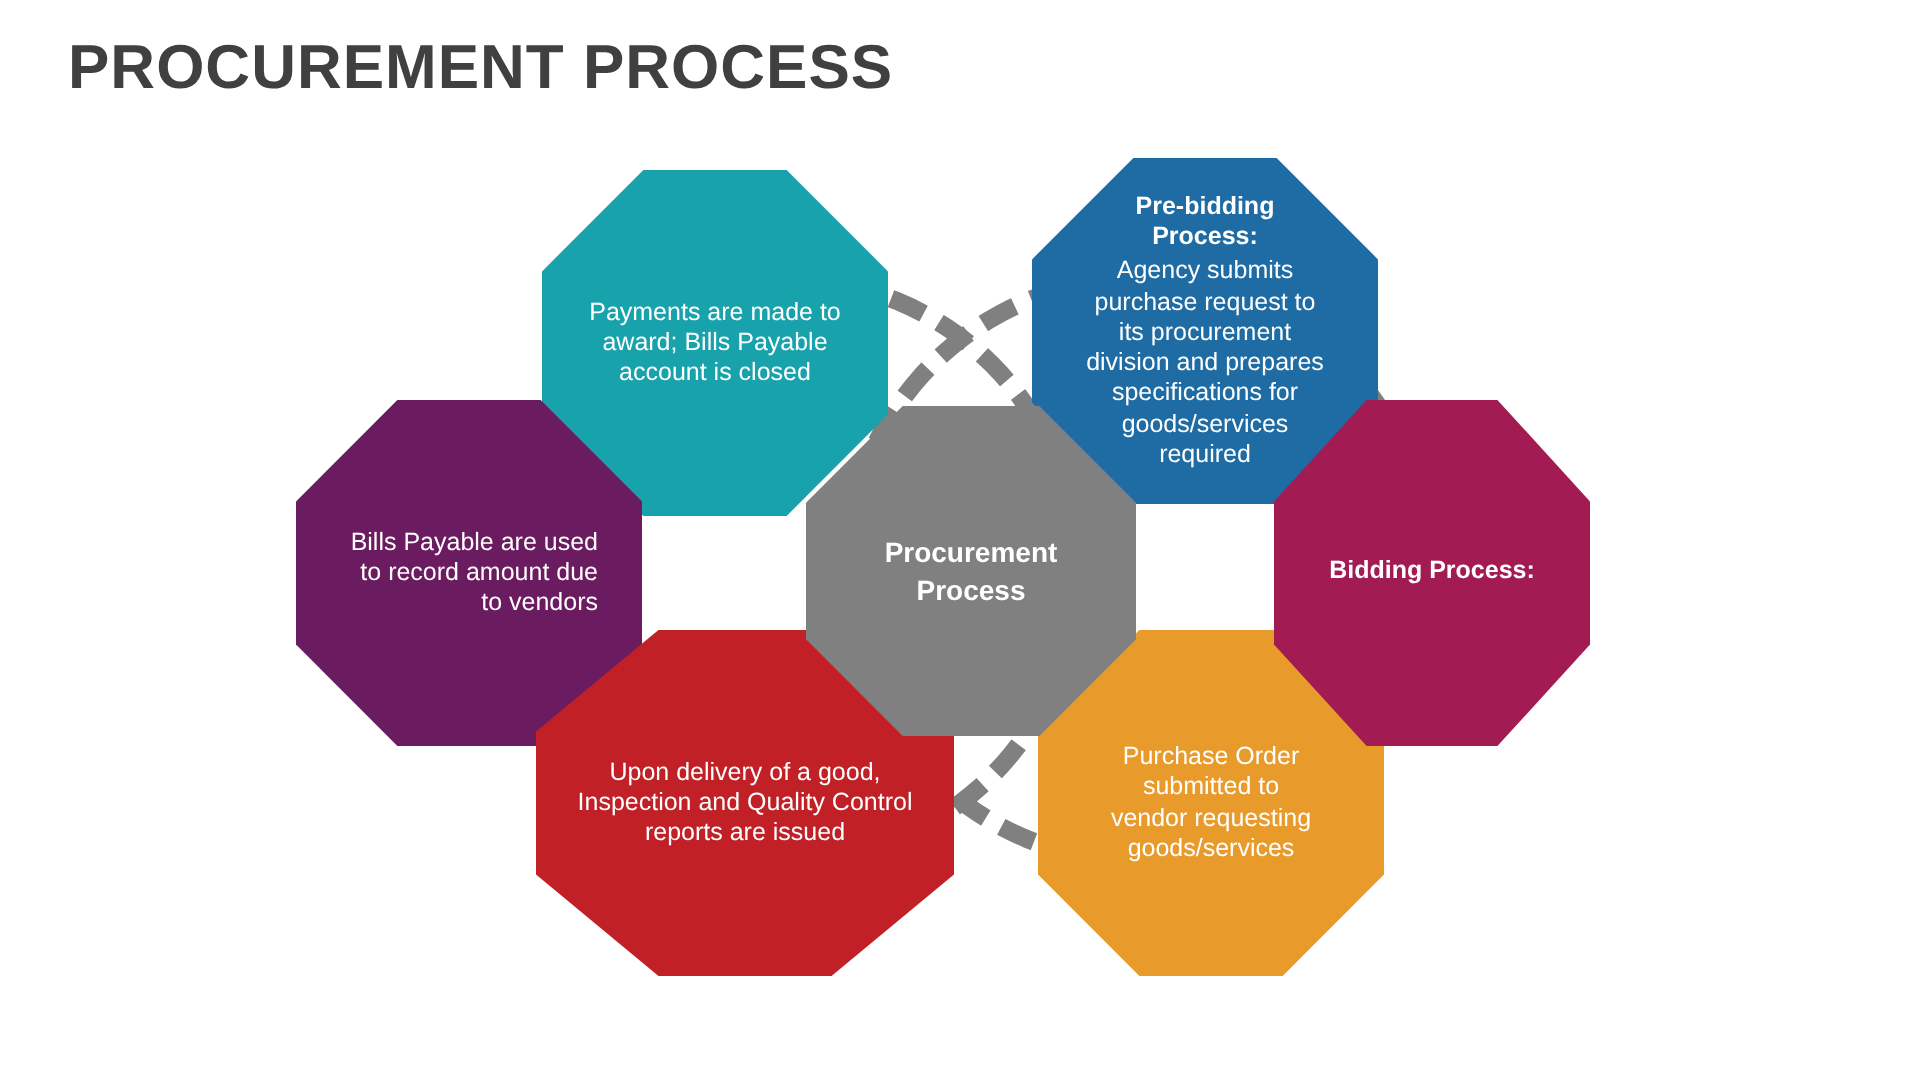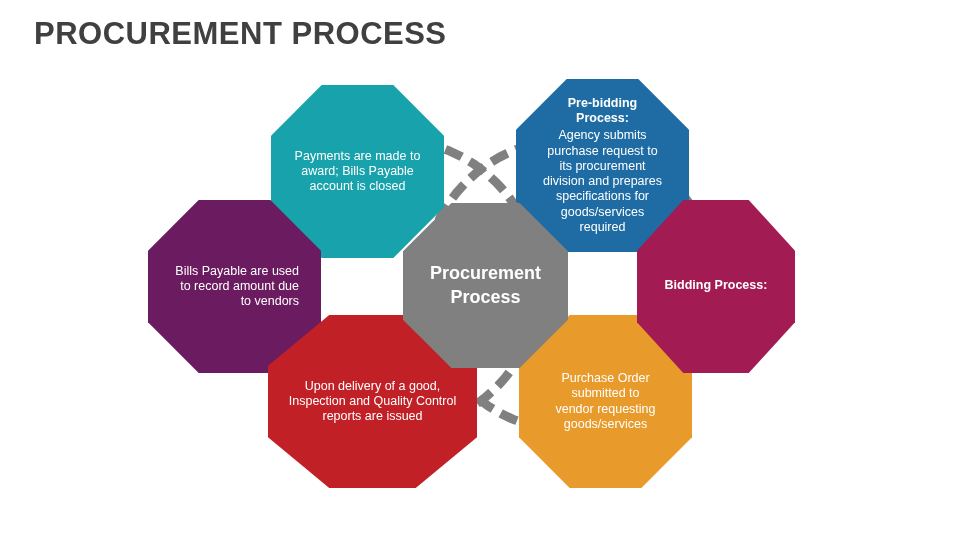--- a/index.html
+++ b/index.html
@@ -69,21 +69,21 @@
     line-height: 1.22;
   }
 
   
   .oct-center {
     left: 403px;
     top: 203px;
     width: 165px;
     height: 165px;
     background: #808080;
-    font-size: 18px;
+    font-size: 14px;
     font-weight: bold;
     line-height: 1.3;
   }
 
   
   .oct-payments {
     left: 271px;
     top: 85px;
     width: 173px;
     height: 173px;

